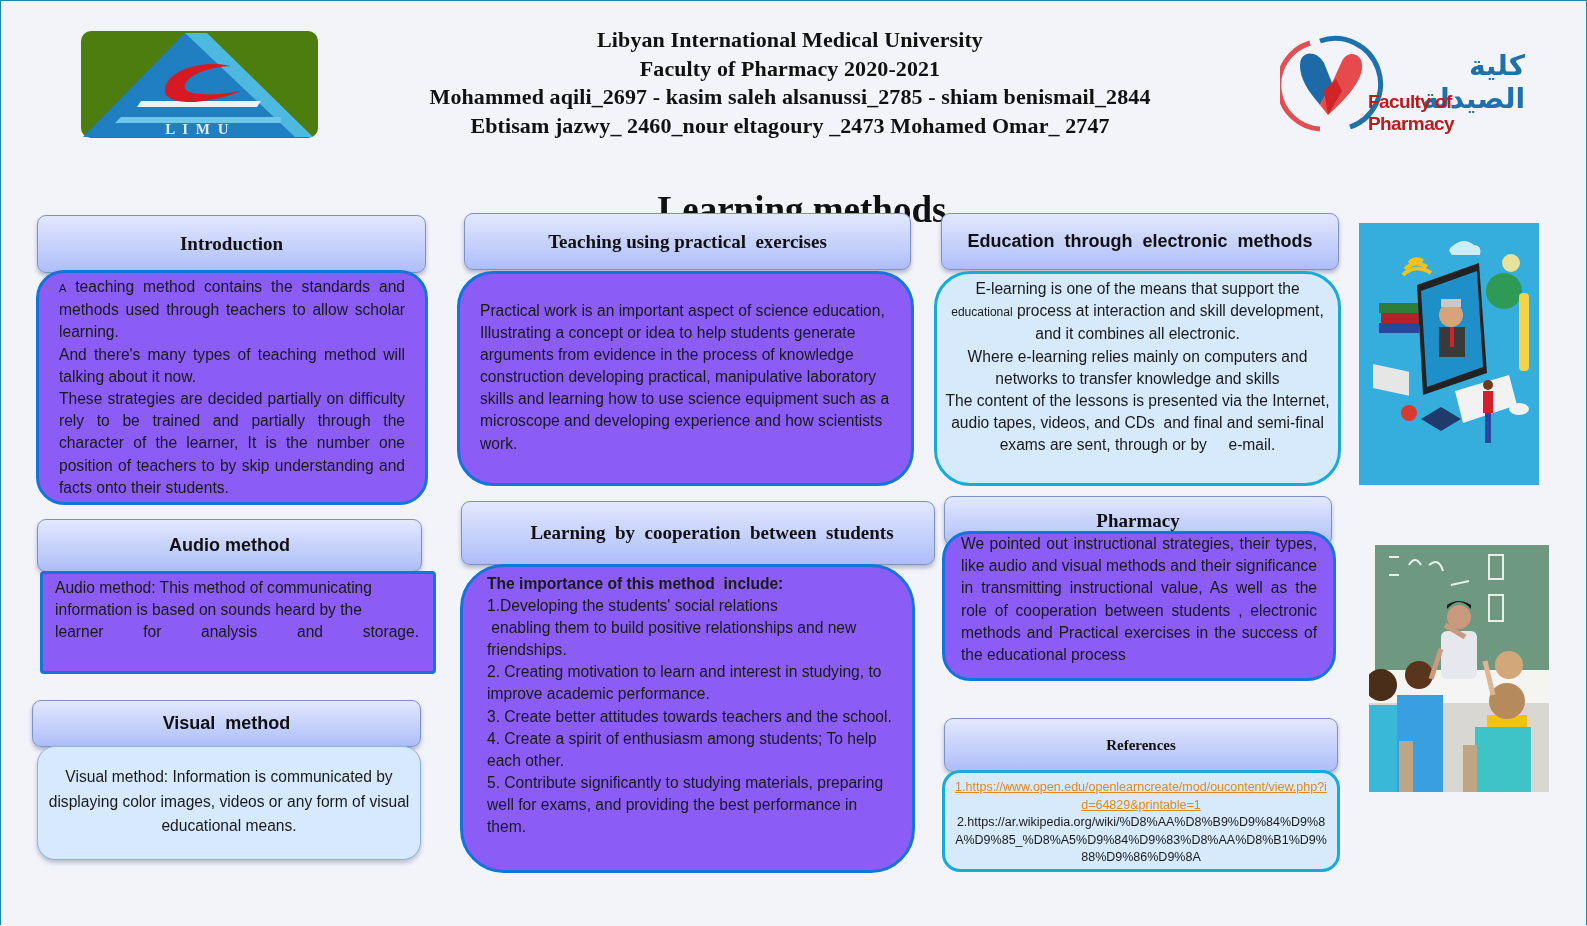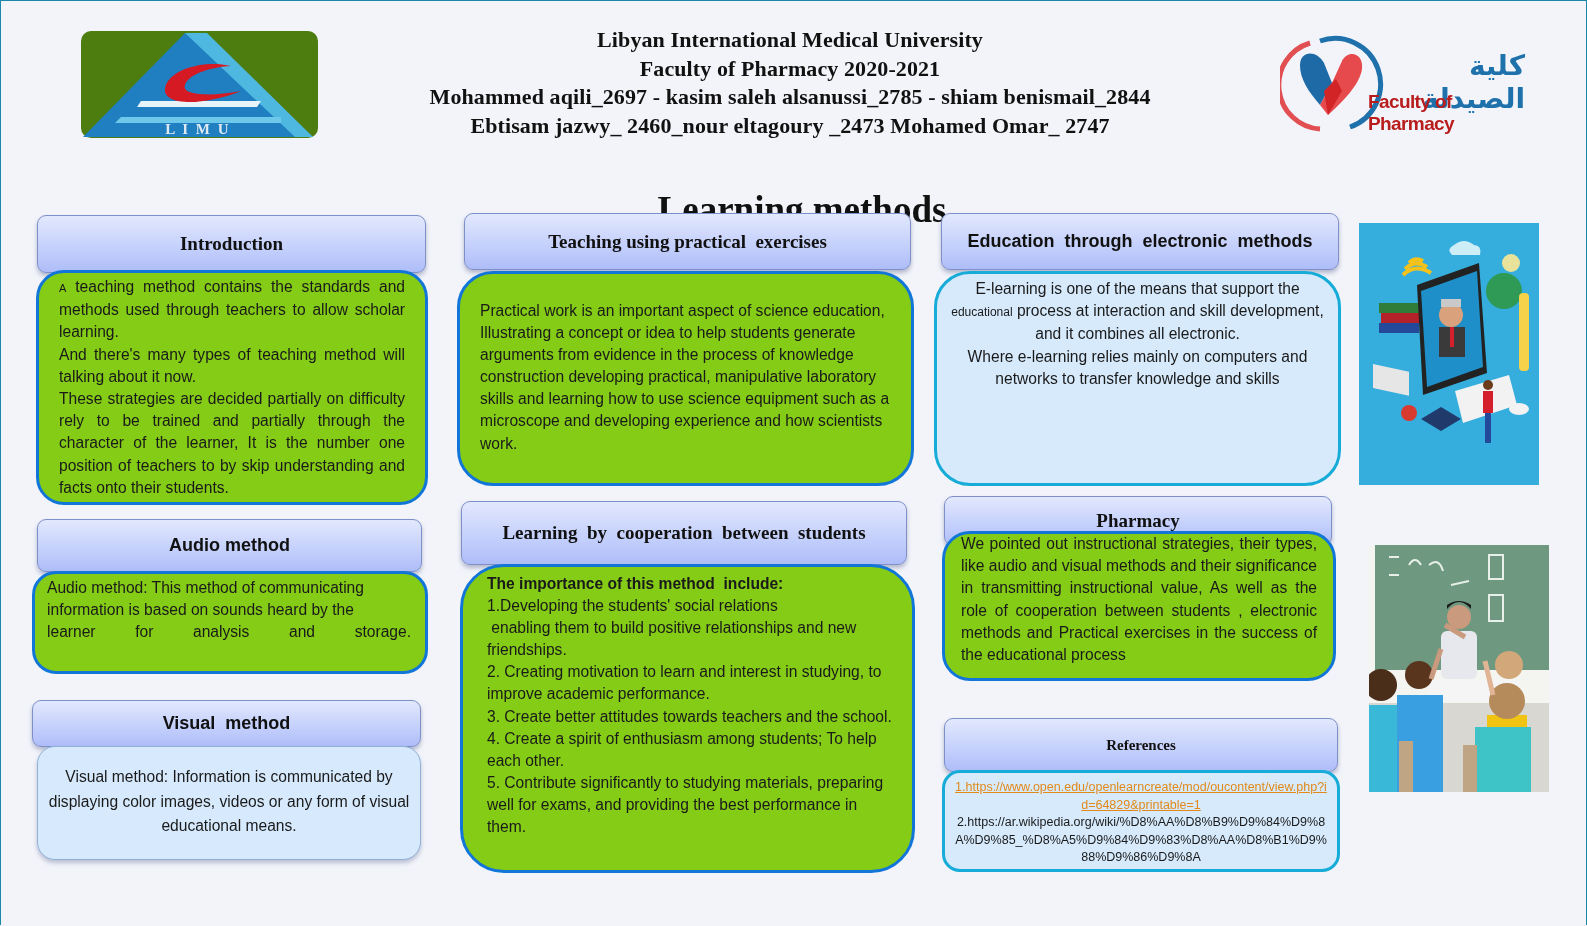--- a/index.html
+++ b/index.html
@@ -25,21 +25,21 @@
     background:linear-gradient(#e2e8fd, #c3cffc 60%, #aebdf8);
     box-shadow:0 3px 4px rgba(60,70,120,0.35);
     display:flex; align-items:center; justify-content:center;
     font-weight:bold; color:#111;
   }
   .bar.serif-t { font-family:"Liberation Serif", serif; font-size:19px; }
   .bar.sans-t { font-family:"Liberation Sans", sans-serif; font-size:18px; }
 
   
   .box {
-    position:absolute; background:#84cc16; border:3px solid #1276d8;
+    position:absolute; background:#8b5cf6; border:3px solid #1276d8;
     border-radius:28px; box-sizing:border-box;
     font-family:"Liberation Sans", sans-serif; color:#1a1a1a;
   }
   .box.cyan { border-color:#17acd7; background:#d6eafc; }
   .box.soft { border:1px solid #8fb1d8; background:#d7eafd; box-shadow:0 3px 4px rgba(60,70,120,0.3); }
   .box p { margin:0; }
 
   .intro-text { position:absolute; left:20px; top:3px; right:20px; font-size:15.6px; line-height:22.2px; text-align:justify; }
   .small-a { font-size:11px; }
   .practical-text { position:absolute; left:20px; top:26px; right:18px; font-size:15.6px; line-height:22.1px; }
@@ -100,42 +100,42 @@
   <div class="intro-text">
     <p><span class="small-a">A</span><span> teaching method contains the standards and methods used through teachers to allow scholar learning.</span></p>
     <p>And there's many types of teaching method will talking about it now.</p>
     <p>These strategies are decided partially on difficulty rely to be trained and partially through the character of the learner, It is the number one position of teachers to by skip understanding and facts onto their students.</p>
   </div>
 </div>
 
 <div class="bar sans-t" style="left:37px;top:519px;width:383px;height:51px;">
   <span>Audio method</span>
 </div>
-<div class="box" style="left:32px;top:571px;width:396px;height:103px;border-radius:24px;">
+<div class="box" style="left:40px;top:571px;width:396px;height:103px;border-radius:4px;">
   <div class="audio-text">
     <p style="text-align:left;">Audio method: This method of communicating information is based on sounds heard by the</p>
     <p class="audio-last">learner for analysis and storage.</p>
   </div>
 </div>
 
 <div class="bar sans-t" style="left:32px;top:700px;width:387px;height:45px;">
   <span style="white-space:pre;">Visual  method</span>
 </div>
 <div class="box soft" style="left:37px;top:746px;width:384px;height:114px;border-radius:18px;">
   <div class="visual-text">Visual method: Information is communicated by displaying color images, videos or any form of visual educational means.</div>
 </div>
 
 <div class="bar serif-t" style="left:464px;top:213px;width:445px;height:55px;">
   <span style="white-space:pre;">Teaching using practical  exercises</span>
 </div>
 <div class="box" style="left:457px;top:271px;width:457px;height:215px;border-radius:36px;">
   <div class="practical-text">Practical work is an important aspect of science education, Illustrating a concept or idea to help students generate arguments from evidence in the process of knowledge construction developing practical, manipulative laboratory skills and learning how to use science equipment such as a microscope and developing experience and how scientists work.</div>
 </div>
 
-<div class="bar serif-t" style="left:461px;top:501px;width:444px;height:62px;">
+<div class="bar serif-t" style="left:461px;top:501px;width:444px;height:62px;padding-left:28px;">
   <span style="white-space:pre;">Learning  by  cooperation  between  students</span>
 </div>
 <div class="box" style="left:460px;top:564px;width:455px;height:309px;border-radius:44px;">
   <div class="coop-text">
     <p class="lead" style="white-space:pre;">The importance of this method  include:</p>
     <p>1.Developing the students' social relations</p>
     <p style="white-space:pre-wrap;"> enabling them to build positive relationships and new friendships.</p>
     <p>2. Creating motivation to learn and interest in studying, to improve academic performance.</p>
     <p>3. Create better attitudes towards teachers and the school.</p>
     <p>4. Create a spirit of enthusiasm among students; To help each other.</p>
@@ -144,20 +144,21 @@
 </div>
 
 <div class="bar sans-t" style="left:941px;top:213px;width:396px;height:55px;">
   <span style="white-space:pre;">Education  through  electronic  methods</span>
 </div>
 <div class="box cyan" style="left:934px;top:271px;width:407px;height:215px;border-radius:36px;">
   <div class="elearn-text">
     <p>E-learning is one of the means that support the</p>
     <p><span class="tiny">educational</span><span> process at interaction and skill development, and it combines all electronic.</span></p>
     <p>Where e-learning relies mainly on computers and networks to transfer knowledge and skills</p>
+    <p style="white-space:pre-wrap;">The content of the lessons is presented via the Internet, audio tapes, videos, and CDs  and final and semi-final exams are sent, through or by     e-mail.</p>
   </div>
 </div>
 
 <div class="bar serif-t" style="left:944px;top:496px;width:386px;height:48px;">
   <span>Pharmacy</span>
 </div>
 <div class="box" style="left:942px;top:531px;width:394px;height:150px;">
   <div class="summary-text">We pointed out instructional strategies, their types, like audio and visual methods  and their significance in transmitting instructional value, As well as the role of cooperation between students , electronic methods and Practical exercises  in the success of the educational process</div>
 </div>
 

